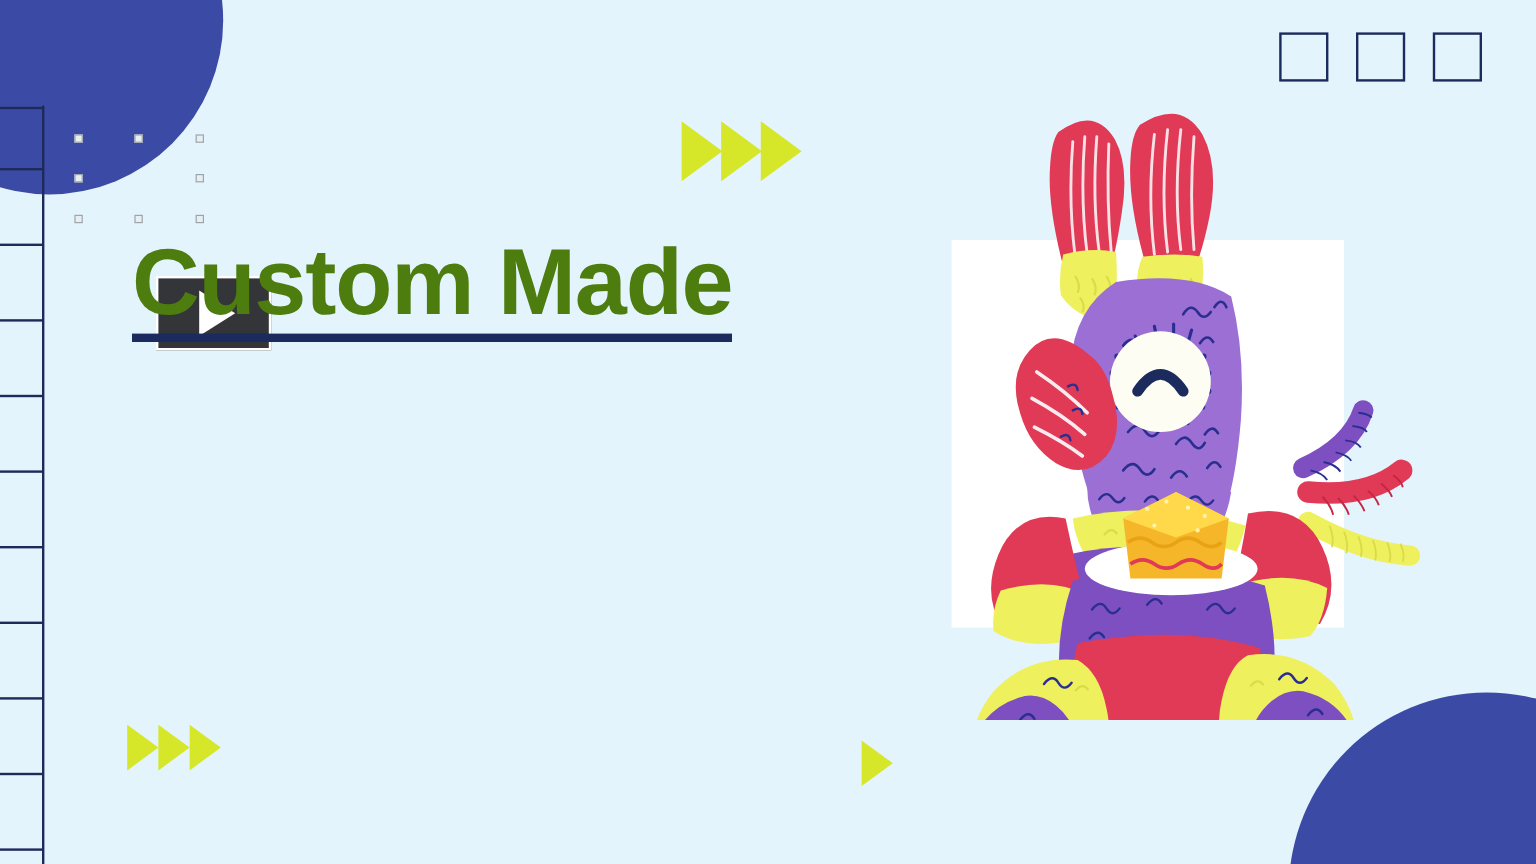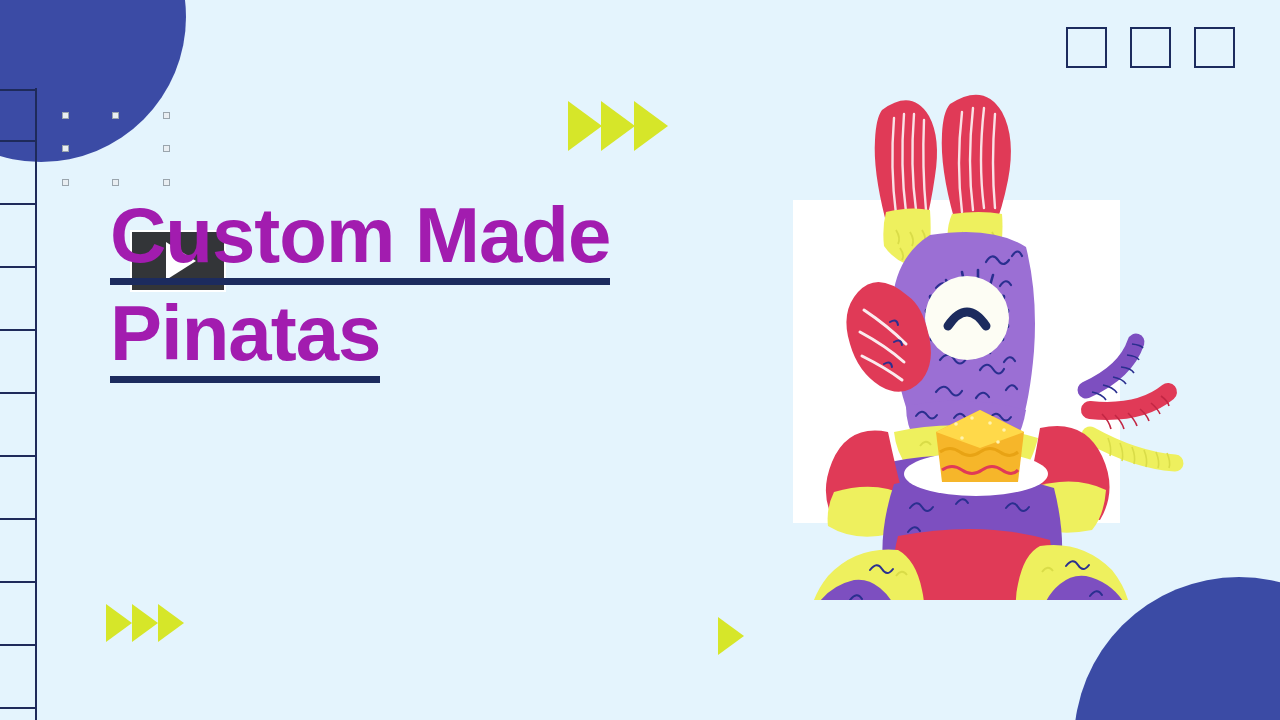--- a/index.html
+++ b/index.html
@@ -33,21 +33,21 @@
     border-top:19px solid transparent;
     border-bottom:19px solid transparent;
     margin-left:6px;
   }
   .sel-handle{position:absolute;width:7px;height:7px;background:#e9eef2;border:1px solid #9aa5ad;box-sizing:border-box;}
   #video-wrap{position:absolute;left:62px;top:112px;width:108px;height:74px;}
 
   
   #title-block{position:absolute;left:110px;top:196px;width:620px;}
   .title-line{
-    font-size:78px;font-weight:bold;color:#a21caf;
+    font-size:78px;font-weight:bold;color:#4d7c0f;
     line-height:1.0;letter-spacing:-1px;
     display:inline-block;
     border-bottom:7px solid #1c2b5e;
     padding-bottom:4px;
     margin-bottom:9px;
     white-space:nowrap;
   }
   .title-row{display:block;}
 
   
@@ -95,21 +95,20 @@
     <div class="sel-handle" style="left:101px;top:0"></div>
     <div class="sel-handle" style="left:0;top:33px"></div>
     <div class="sel-handle" style="left:101px;top:33px"></div>
     <div class="sel-handle" style="left:0;top:67px"></div>
     <div class="sel-handle" style="left:50px;top:67px"></div>
     <div class="sel-handle" style="left:101px;top:67px"></div>
   </div>
 
   <div id="title-block">
     <span class="title-row"><span class="title-line">Custom Made</span></span>
-    <span class="title-row"><span class="title-line">Pinatas</span></span>
   </div>
 
   <div>
     <div class="tri tri-lg" style="left:568px;top:101px"></div>
     <div class="tri tri-lg" style="left:601px;top:101px"></div>
     <div class="tri tri-lg" style="left:634px;top:101px"></div>
   </div>
 
   <div>
     <div class="tri tri-sm" style="left:106px;top:604px"></div>

